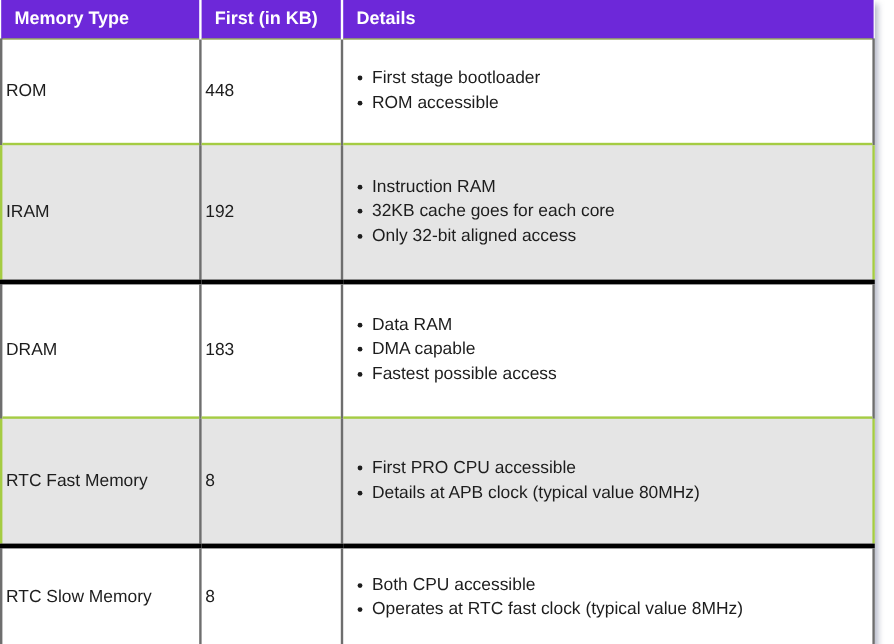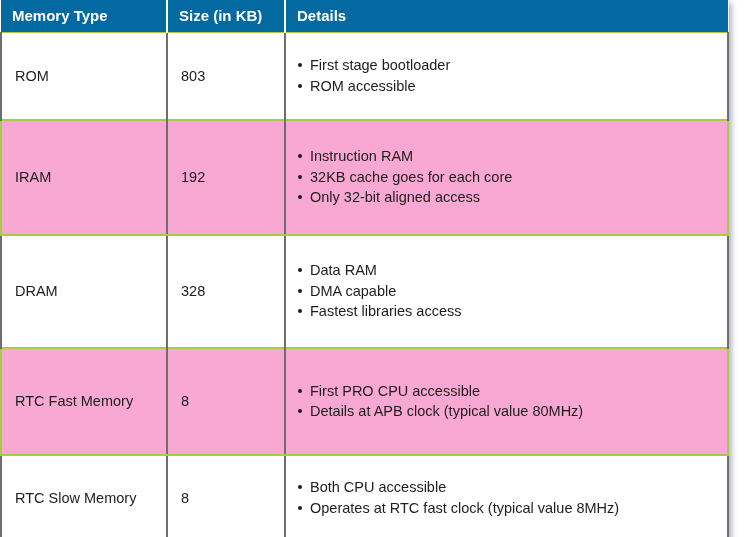--- a/index.html
+++ b/index.html
@@ -29,55 +29,55 @@
     background: #ffffff;
     box-shadow: 3px 3px 5px rgba(120,125,155,0.55);
   }
 
   table.memory-table col.col-type  { width: 166px; }
   table.memory-table col.col-size  { width: 118px; }
   table.memory-table col.col-det   { width: 443px; }
 
   
   thead th {
-    background: #0369a1;
+    background: #6d28d9;
     color: #ffffff;
     font-size: 15px;
     font-weight: bold;
     text-align: left;
     padding: 7px 0 8px 11px;
     border-right: 2px solid #ffffff;
     border-bottom: 1px solid #a5cc43;
     height: 17px;
     vertical-align: middle;
     white-space: nowrap;
   }
   thead th.last { border-right: none; }
 
   
   tbody td {
     font-size: 14.5px;
     color: #1d1d1d;
     vertical-align: middle;
-    padding: 0 0 0 13px;
+    padding: 0 0 0 3px;
     border-right: 2px solid #6e6e6e;
   }
   tbody td.details {
     padding: 0 10px 0 0;
     border-right: none;
   }
 
   
   tbody tr.white td {
     background: #ffffff;
-    border-top: 2px solid #000000;
+    border-top: 4px solid #000000;
     border-bottom: 1px solid #a5cc43;
   }
   tbody tr.green td {
-    background: #f9a8d4;
+    background: #e5e5e5;
     border-top: 2px solid #a5cc43;
     border-bottom: 2px solid #a5cc43;
   }
 
   
   tbody tr.white td:first-child { border-left: 2px solid #6e6e6e; }
   tbody tr.white td.details     { border-right: 2px solid #6e6e6e; }
   tbody tr.green td:first-child { border-left: 2px solid #a5cc43; }
   tbody tr.green td.details     { border-right: 2px solid #a5cc43; }
 
@@ -121,33 +121,33 @@
   <table class="memory-table">
     <colgroup>
       <col class="col-type">
       <col class="col-size">
       <col class="col-det">
     </colgroup>
 
     <thead>
       <tr>
         <th>Memory Type</th>
-        <th>Size (in KB)</th>
+        <th>First (in KB)</th>
         <th class="last">Details</th>
       </tr>
     </thead>
 
     <tbody>
 
       <tr class="white first-row" style="height:87px">
         <td>
           <span class="cell-label">ROM</span>
         </td>
         <td>
-          <span class="cell-label">803</span>
+          <span class="cell-label">448</span>
         </td>
         <td class="details">
           <ul class="bullets">
             <li>First stage bootloader</li>
             <li>ROM accessible</li>
           </ul>
         </td>
       </tr>
 
       <tr class="green" style="height:115px">
@@ -164,27 +164,27 @@
             <li>Only 32-bit aligned access</li>
           </ul>
         </td>
       </tr>
 
       <tr class="white" style="height:113px">
         <td>
           <span class="cell-label">DRAM</span>
         </td>
         <td>
-          <span class="cell-label">328</span>
+          <span class="cell-label">183</span>
         </td>
         <td class="details">
           <ul class="bullets">
             <li>Data RAM</li>
             <li>DMA capable</li>
-            <li>Fastest libraries access</li>
+            <li>Fastest possible access</li>
           </ul>
         </td>
       </tr>
 
       <tr class="green" style="height:107px">
         <td>
           <span class="cell-label">RTC Fast Memory</span>
         </td>
         <td>
           <span class="cell-label">8</span>

